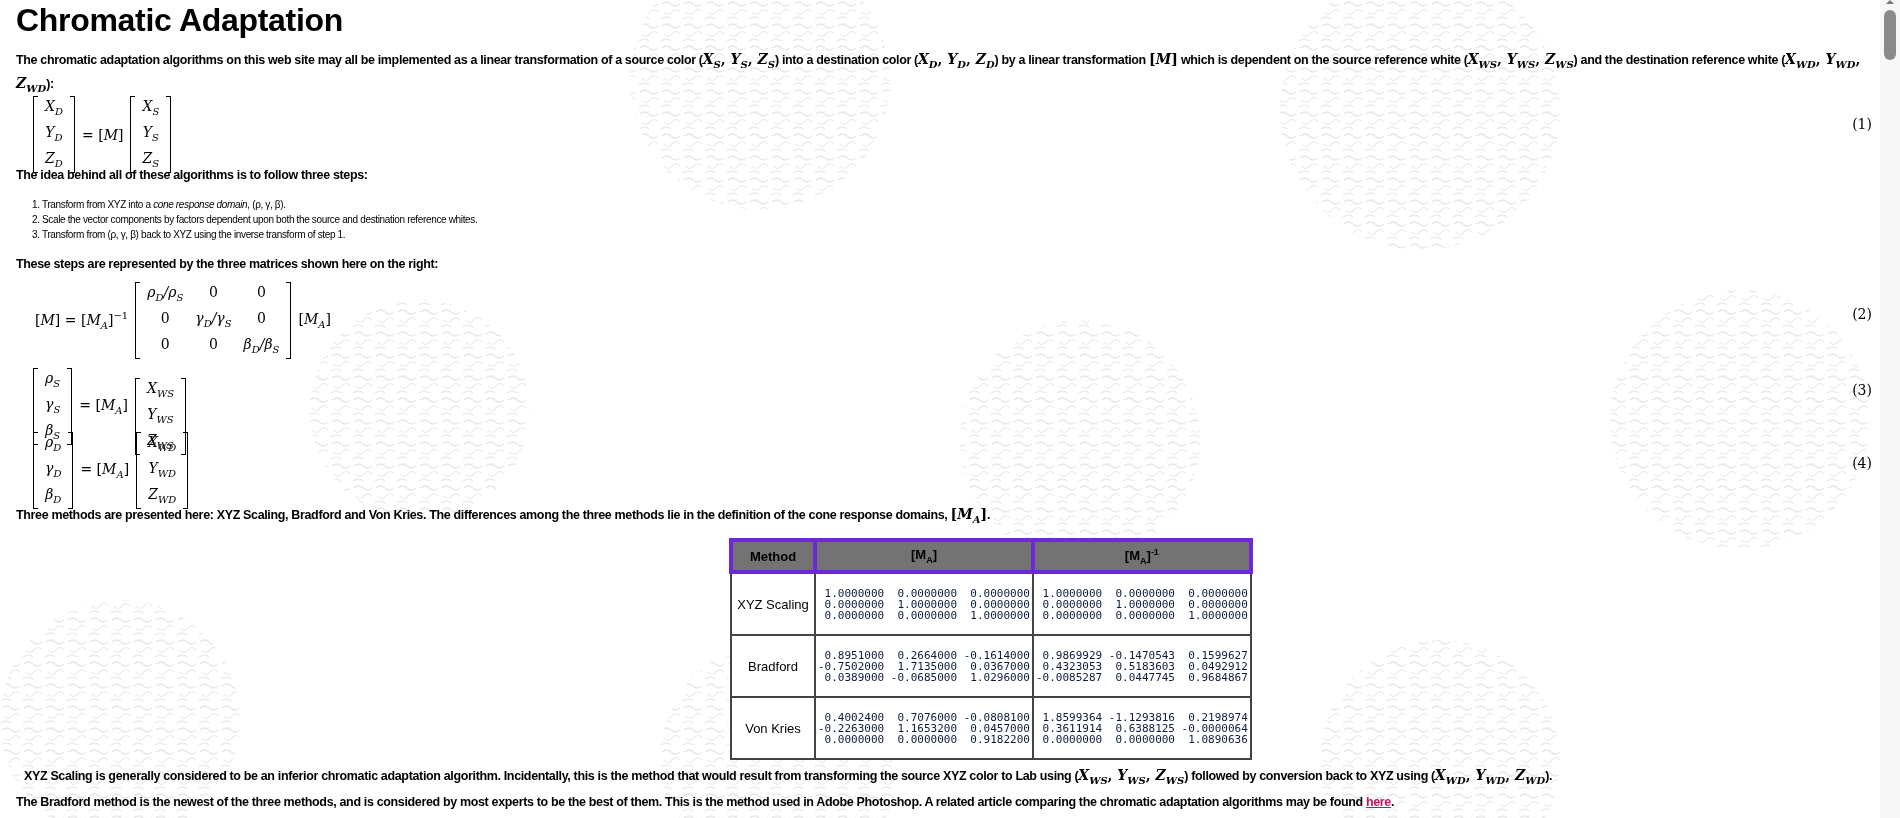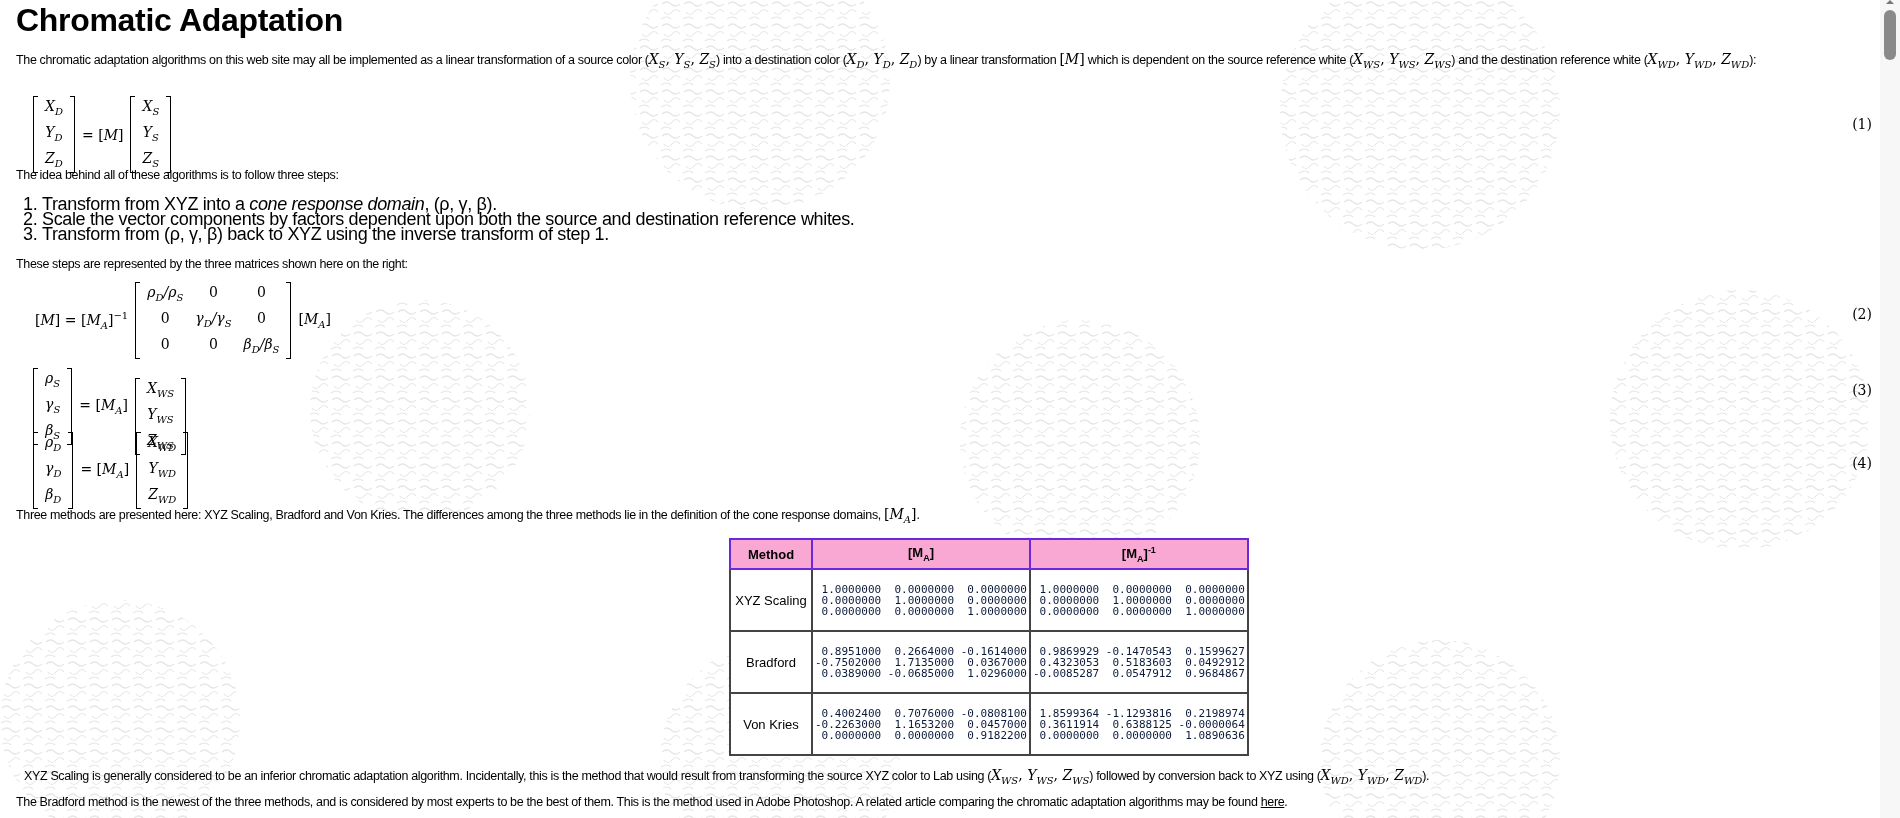--- a/index.html
+++ b/index.html
@@ -10,29 +10,29 @@
     color: #000;
   }
   .bgpattern { position: absolute; inset: 0; z-index: 0; pointer-events: none; }
   .page { position: absolute; left: 16px; top: 0; right: 22px; z-index: 1; }
   h1 {
     position: absolute; left: 0; top: 2px; margin: 0;
     font-size: 32px; font-weight: bold; letter-spacing: -0.3px;
   }
   .para {
     position: absolute; left: 0; font-size: 12.5px; letter-spacing: -0.35px;
-    transform-origin: left top; white-space: nowrap;
+    transform-origin: left top; white-space: nowrap; font-weight: bold;
   }
   .m { font-family: "DejaVu Serif", "Liberation Serif", serif; font-style: italic; font-size: 14px; letter-spacing: 0; }
   .m sub, .m sup { font-size: 10px; }
   .m .up { font-style: normal; }
   .eqnum {
     position: absolute; right: 6px; font-family: "DejaVu Serif", serif; font-size: 14px;
   }
-  ol.steps { position: absolute; left: 0; margin: 0; padding-left: 26px; font-size: 18px; letter-spacing: -0.35px; line-height: 15px; }
+  ol.steps { position: absolute; left: 0; margin: 0; padding-left: 26px; font-size: 10px; letter-spacing: -0.35px; line-height: 15px; }
   ol.steps em { font-style: italic; }
   
   .eq { position: absolute; display: flex; align-items: center; font-family: "DejaVu Serif", serif; font-size: 14px; }
   .mat {
     position: relative; display: inline-grid; padding: 0 5px; margin: 0 3px;
     border-left: 1.5px solid #000; border-right: 1.5px solid #000;
   }
   .mat::before, .mat::after { content: ""; position: absolute; left: 0; right: 0; height: 0; }
   .mat > .bl, .mat > .br { position: absolute; top: 0; bottom: 0; width: 4px; border-top: 1.5px solid #000; border-bottom: 1.5px solid #000; }
   .mat > .bl { left: 0; } .mat > .br { right: 0; }
@@ -40,31 +40,31 @@
   .mat .cell.num { font-style: normal; }
   .mat .cell sub { font-size: 10px; }
   .op { padding: 0 4px; }
   .op i sub { font-size: 10px; }
   
   table.methods {
     position: absolute; left: 729px; top: 538px; border-collapse: collapse;
     border: 2px solid #444; background: #fff;
   }
   table.methods th {
-    background: #f9a8d4; border: 2px solid #6d28d9; font-size: 13px; font-weight: bold;
+    background: #737373; border: 4px solid #6d28d9; font-size: 13px; font-weight: bold;
     height: 28px; padding: 0 6px;
   }
   table.methods td { border: 2px solid #444; font-size: 13px; text-align: center; padding: 0 2px; height: 60px; }
   table.methods td.mcell { padding: 0 2px; }
   .nums {
     font-family: "DejaVu Sans Mono", "Liberation Mono", monospace; font-size: 11px; color: #0b1a3a;
     line-height: 11px; white-space: pre; text-align: right;
   }
   th sub { font-size: 9px; } th sup { font-size: 9px; }
-  a.link { color: #000000; text-decoration: underline; }
+  a.link { color: #be185d; text-decoration: underline; }
   .scrollbar { position: absolute; right: 0; top: 0; width: 20px; height: 818px; background: #f7f7f7; z-index: 2; }
   .scrollthumb { position: absolute; left: 4px; top: 10px; width: 12px; height: 50px; background: #8a8a8a; border-radius: 6px; }
   .scrollup { position: absolute; left: 6px; top: 0; width: 0; height: 0; border-left: 4px solid transparent; border-right: 4px solid transparent; border-bottom: 4px solid #777; }
 </style>
 </head>
 <body>
 
 <svg class="bgpattern" width="1900" height="818">
   <defs>
     <pattern id="maze" width="22" height="22" patternUnits="userSpaceOnUse">
@@ -204,21 +204,21 @@
     <tr style="height:62px;">
       <td>Bradford</td>
       <td class="mcell">
           <div class="nums"> 0.8951000  0.2664000 -0.1614000
 -0.7502000  1.7135000  0.0367000
  0.0389000 -0.0685000  1.0296000</div>
         </td>
       <td class="mcell">
           <div class="nums"> 0.9869929 -0.1470543  0.1599627
  0.4323053  0.5183603  0.0492912
--0.0085287  0.0547912  0.9684867</div>
+-0.0085287  0.0447745  0.9684867</div>
         </td>
     </tr>
     <tr style="height:62px;">
       <td>Von Kries</td>
       <td class="mcell">
           <div class="nums"> 0.4002400  0.7076000 -0.0808100
 -0.2263000  1.1653200  0.0457000
  0.0000000  0.0000000  0.9182200</div>
         </td>
       <td class="mcell">

